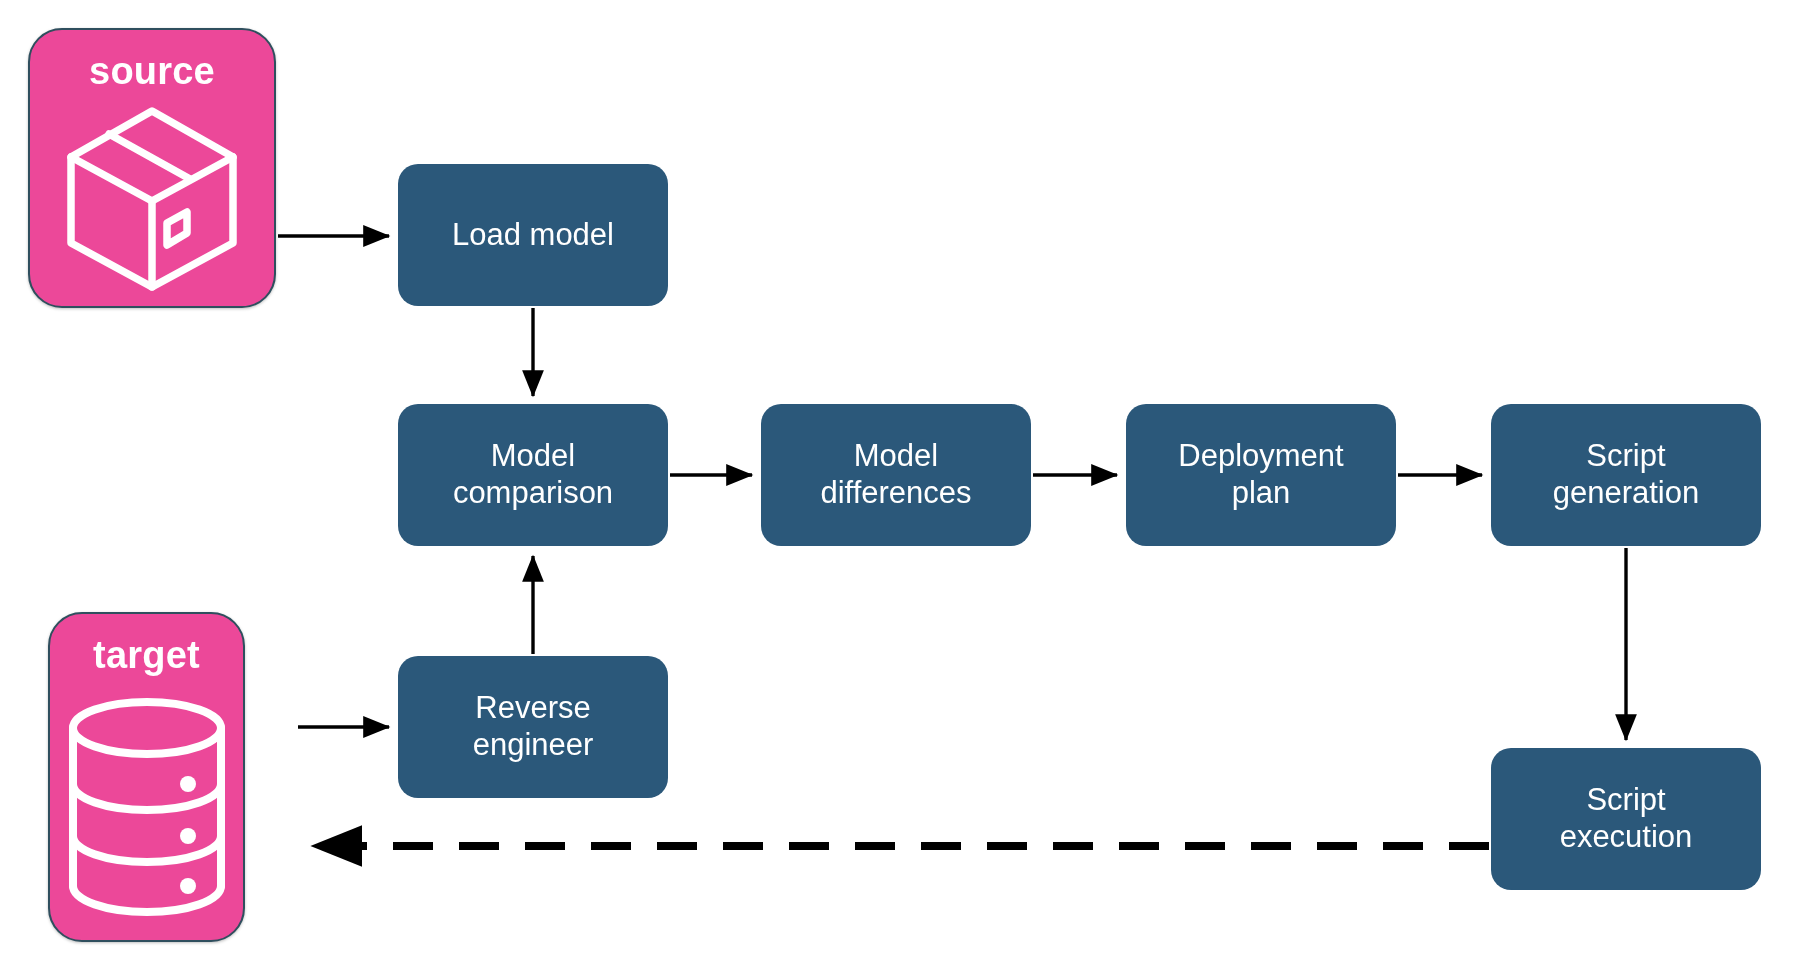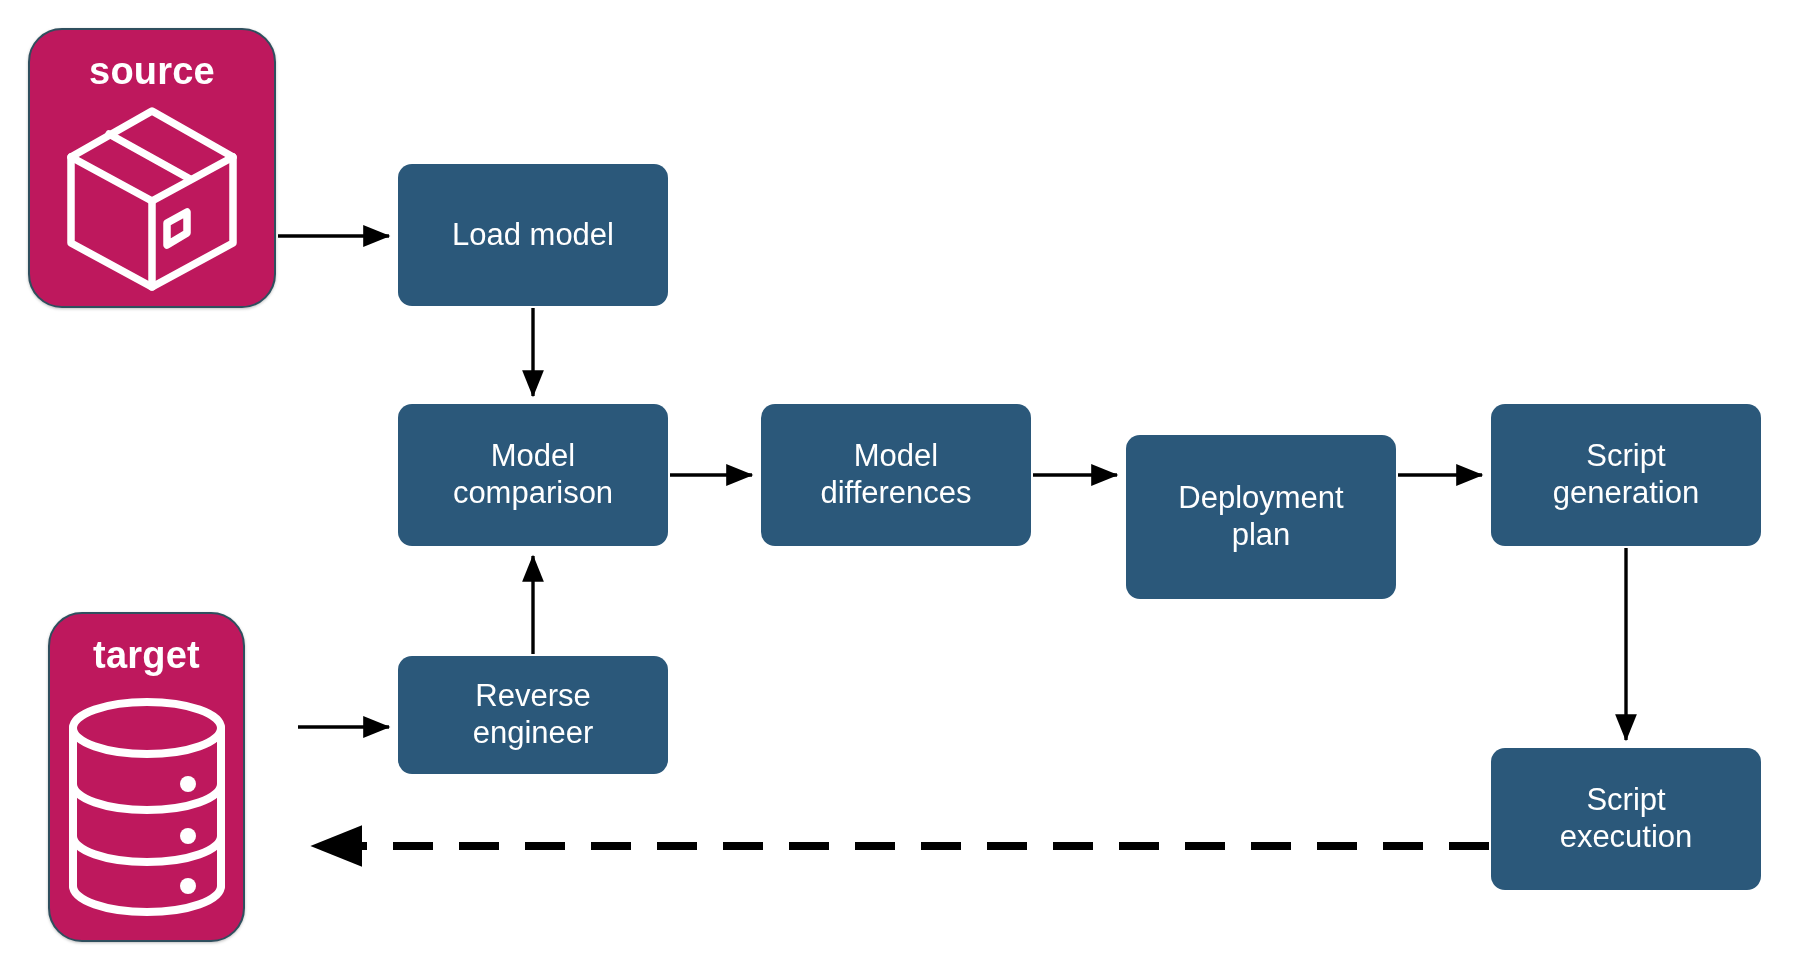--- a/index.html
+++ b/index.html
@@ -17,21 +17,21 @@
     position: relative;
     width: 1800px;
     height: 959px;
     background: #ffffff;
   }
 
   
   .endpoint {
     position: absolute;
     box-sizing: border-box;
-    background: #be185d;
+    background: #ec4899;
     border: 2px solid #2f4f5e;
     border-radius: 34px;
     box-shadow: 0 1px 3px rgba(0,0,0,0.25);
     display: flex;
     flex-direction: column;
     align-items: center;
     overflow: hidden;
   }
   .endpoint-label {
     color: #ffffff;
@@ -48,21 +48,21 @@
     align-items: center;
     justify-content: center;
     width: 100%;
   }
 
   
   .node {
     position: absolute;
     box-sizing: border-box;
     background: #2b587a;
-    border-radius: 14px;
+    border-radius: 20px;
     display: flex;
     align-items: center;
     justify-content: center;
     text-align: center;
     color: #ffffff;
     font-size: 31px;
     line-height: 1.18;
     padding: 4px 3px;
     white-space: pre-line;
   }
@@ -180,31 +180,31 @@
   <div class="node" style="left:398px; top:404px; width:270px; height:142px;">
     <span>Model
 comparison</span>
   </div>
 
   <div class="node" style="left:761px; top:404px; width:270px; height:142px;">
     <span>Model
 differences</span>
   </div>
 
-  <div class="node" style="left:1126px; top:404px; width:270px; height:164px;margin-top:31px;">
+  <div class="node" style="left:1126px; top:404px; width:270px; height:142px;">
     <span>Deployment
 plan</span>
   </div>
 
   <div class="node" style="left:1491px; top:404px; width:270px; height:142px;">
     <span>Script
 generation</span>
   </div>
 
-  <div class="node" style="left:398px; top:656px; width:270px; height:118px;">
+  <div class="node" style="left:398px; top:656px; width:270px; height:142px;">
     <span>Reverse
 engineer</span>
   </div>
 
   <div class="node" style="left:1491px; top:748px; width:270px; height:142px;">
     <span>Script
 execution</span>
   </div>
 
 </div>

